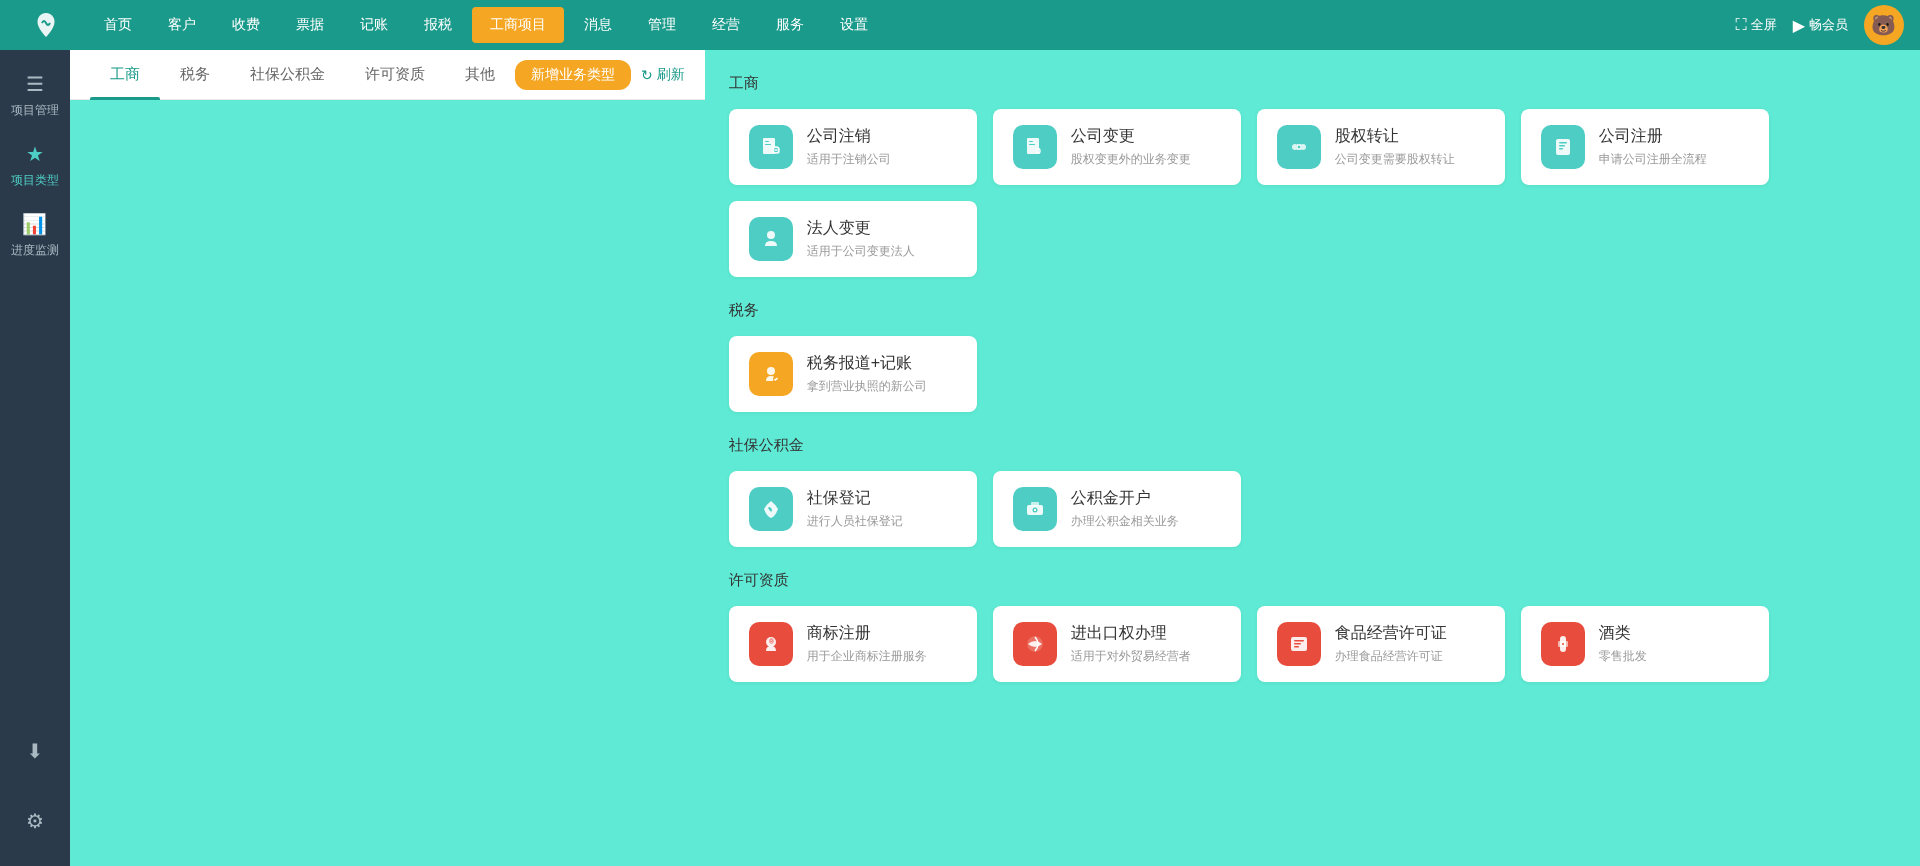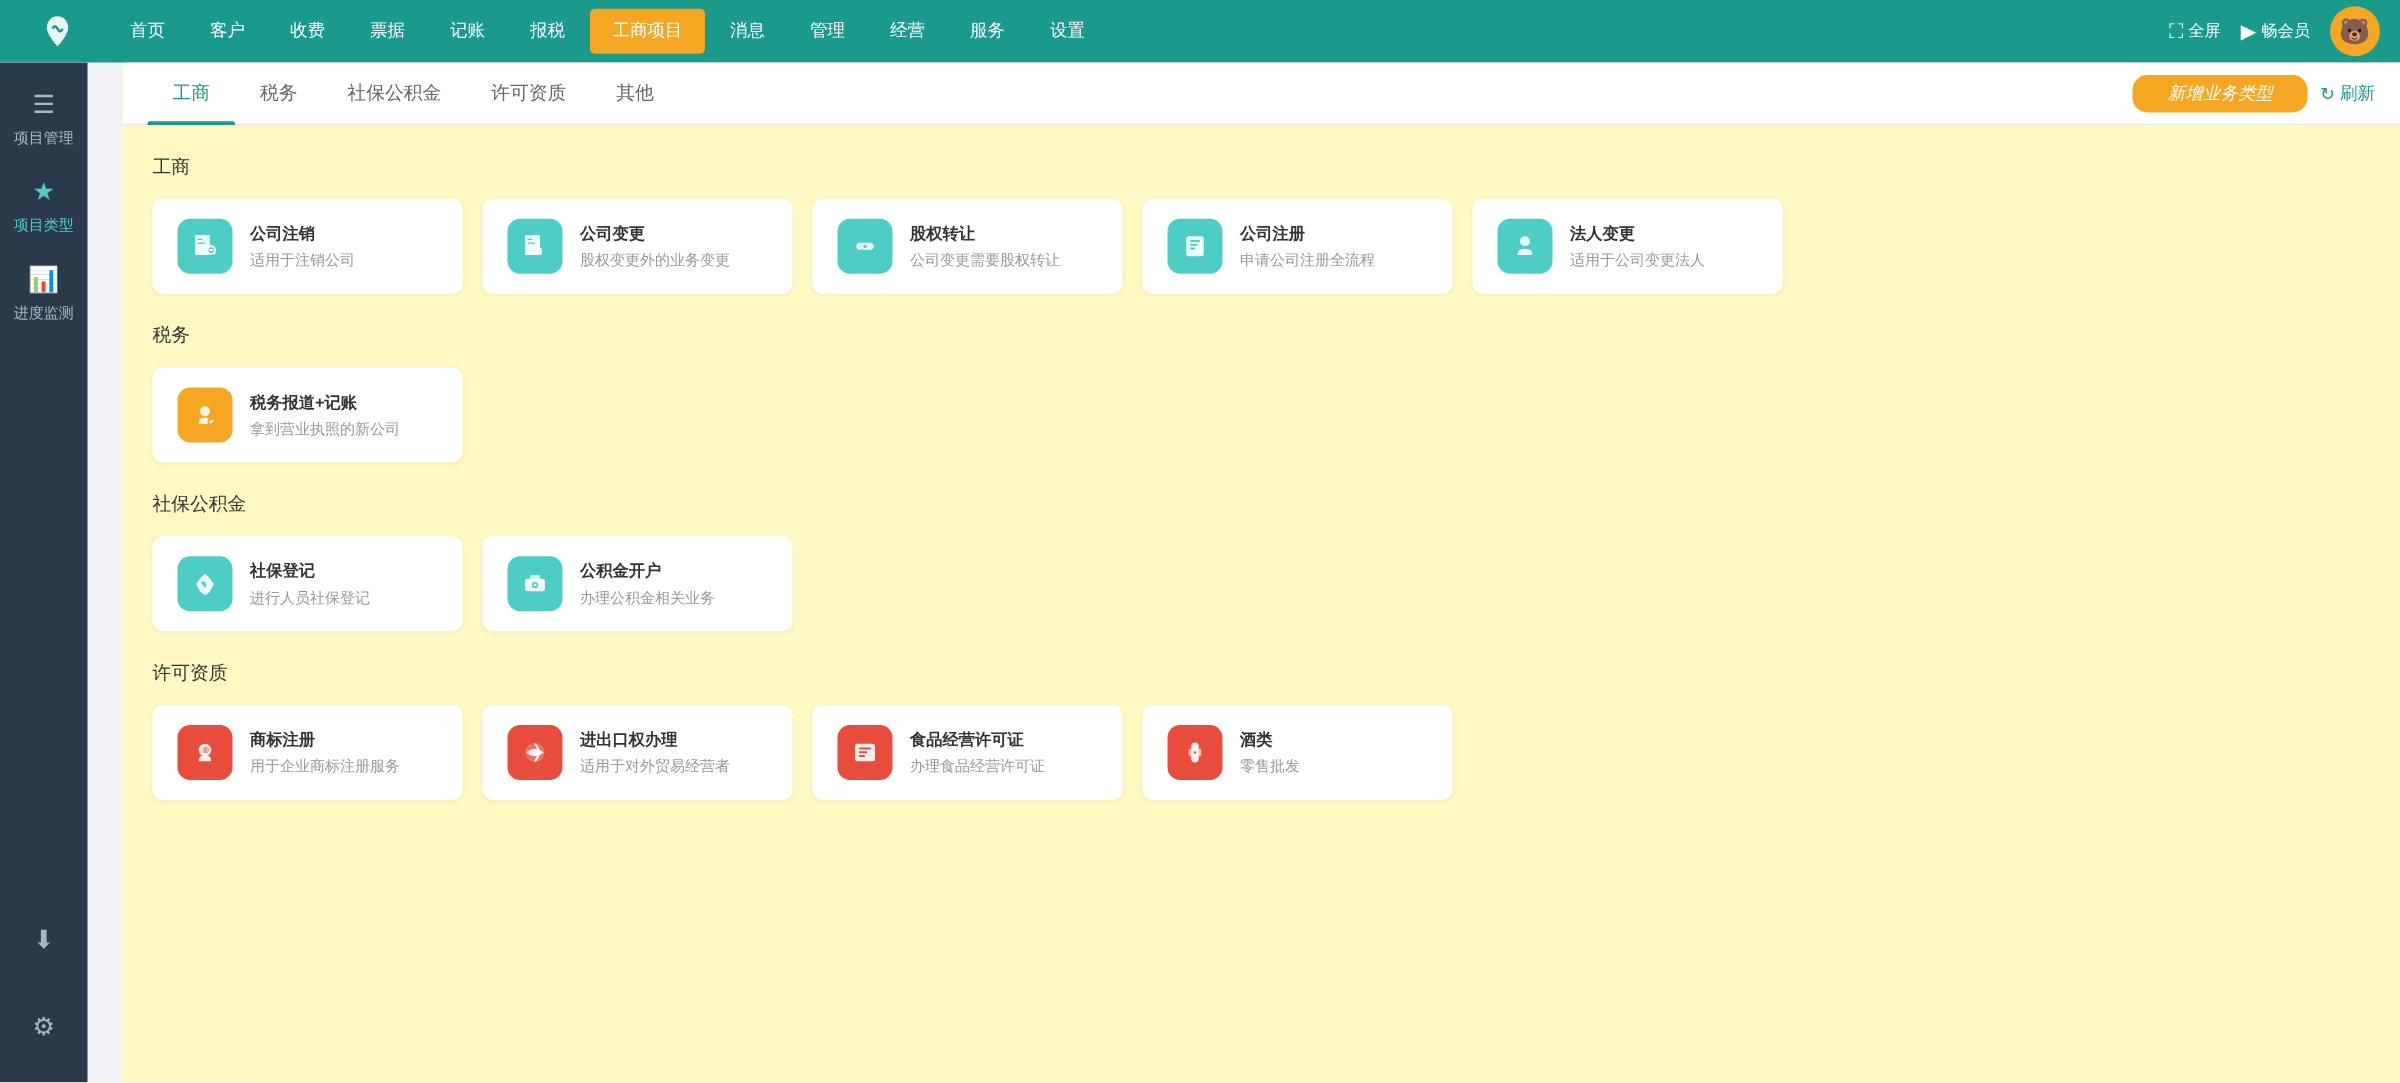--- a/index.html
+++ b/index.html
@@ -105,24 +105,23 @@
       flex-direction: column;
       align-items: center;
       padding-bottom: 10px;
       gap: 0;
     }
 
     
     .content-area {
       flex: 1;
       display: flex;
-      flex-direction: column;
+      flex-direction: row;
       overflow: hidden;
-      background: #fef9c3;
-      margin-left: 28px;
+      background: #5eead4;
     }
 
     
     .tab-bar {
       background: #fff;
       display: flex;
       align-items: center;
       padding: 0 20px;
       height: 50px;
       border-bottom: 1px solid #e8e8e8;
@@ -154,25 +153,24 @@
     .tab-bar-actions {
       margin-left: auto;
       display: flex;
       align-items: center;
       gap: 10px;
     }
     .btn-new-type {
       background: #f5a623;
       color: #fff;
       border: none;
-      padding: 6px 28px;
+      padding: 6px 16px;
       border-radius: 12px;
       font-size: 14px;
       cursor: pointer;
-      font-style: italic;
     }
     .btn-refresh {
       color: #1a9a8a;
       font-size: 14px;
       cursor: pointer;
       display: flex;
       align-items: center;
       gap: 4px;
     }
 
@@ -219,21 +217,21 @@
       display: flex;
       align-items: center;
       justify-content: center;
       font-size: 22px;
       flex-shrink: 0;
     }
     .card-icon.teal { background: #4ecdc4; color: #fff; }
     .card-icon.orange { background: #f5a623; color: #fff; }
     .card-icon.red { background: #e74c3c; color: #fff; }
     .card-text { display: flex; flex-direction: column; gap: 4px; }
-    .card-title { font-size: 13px; color: #333; font-weight: 700; }
+    .card-title { font-size: 16px; color: #333; font-weight: 400; }
     .card-desc { font-size: 12px; color: #999; }
   </style>
 </head>
 <body>
 
 <div class="top-nav">
   <div class="logo">
     <svg viewBox="0 0 32 32" fill="none">
       <path d="M16 4 C10 4 6 10 8 16 C10 22 16 28 16 28 C16 28 22 22 24 16 C26 10 22 4 16 4Z" fill="white" opacity="0.9"></path>
       <path d="M12 14 Q14 10 16 14 Q18 18 20 14" stroke="#1a9a8a" stroke-width="2" fill="none"></path>

